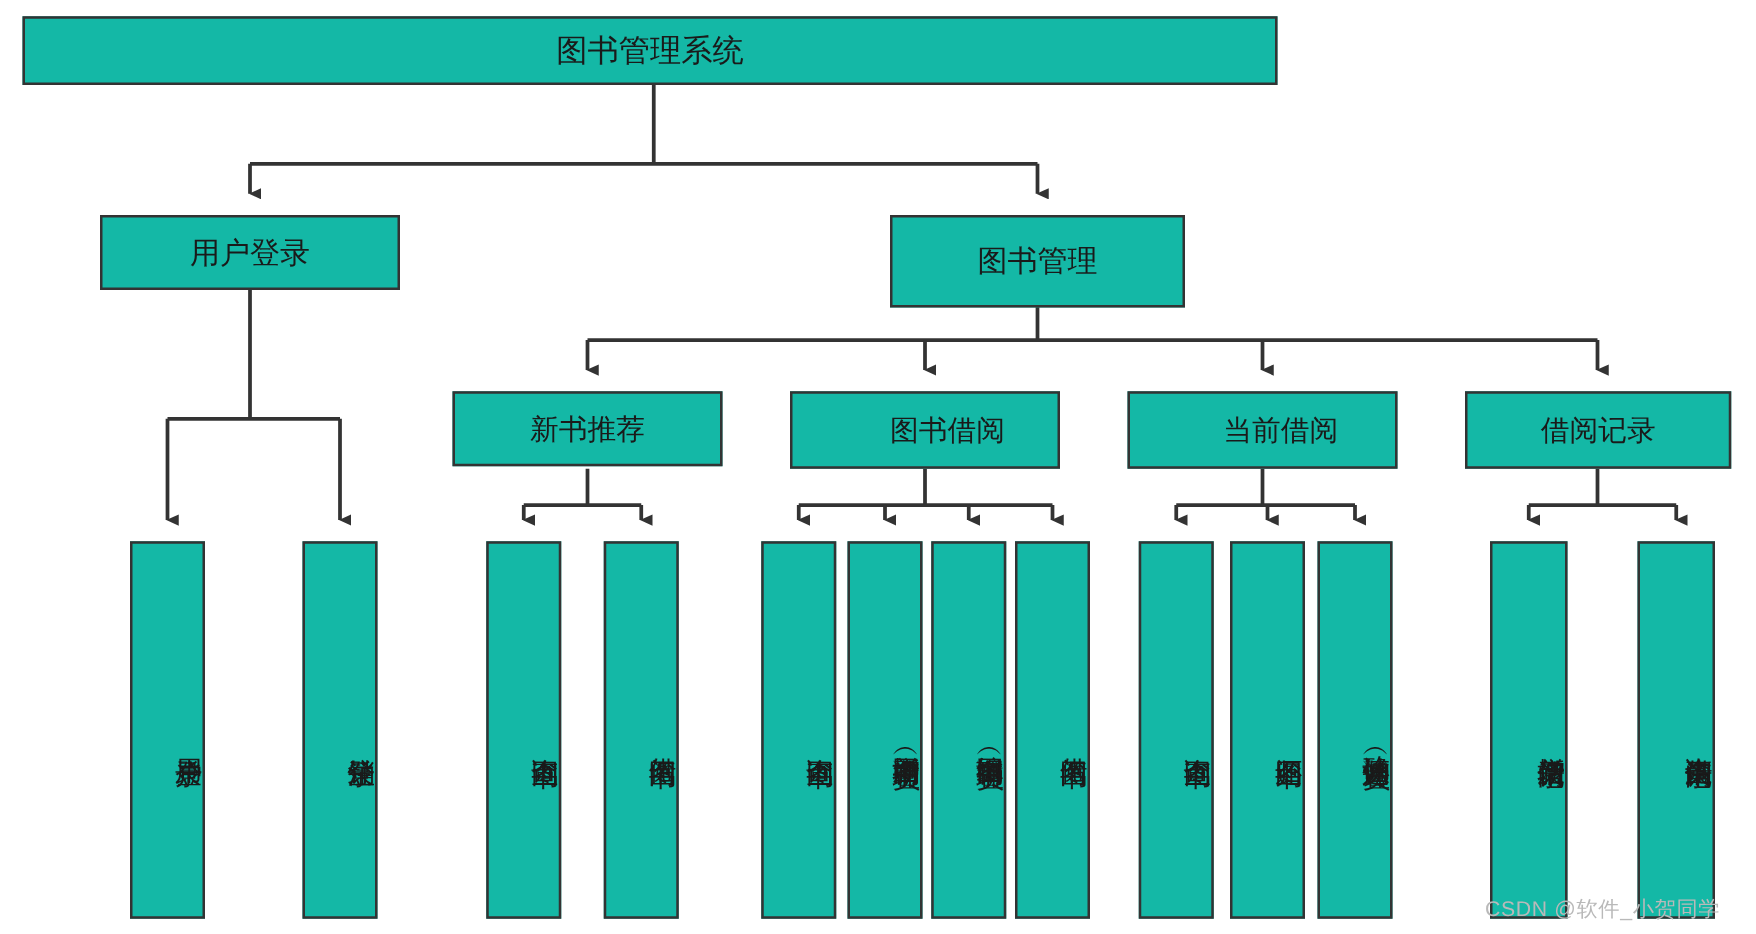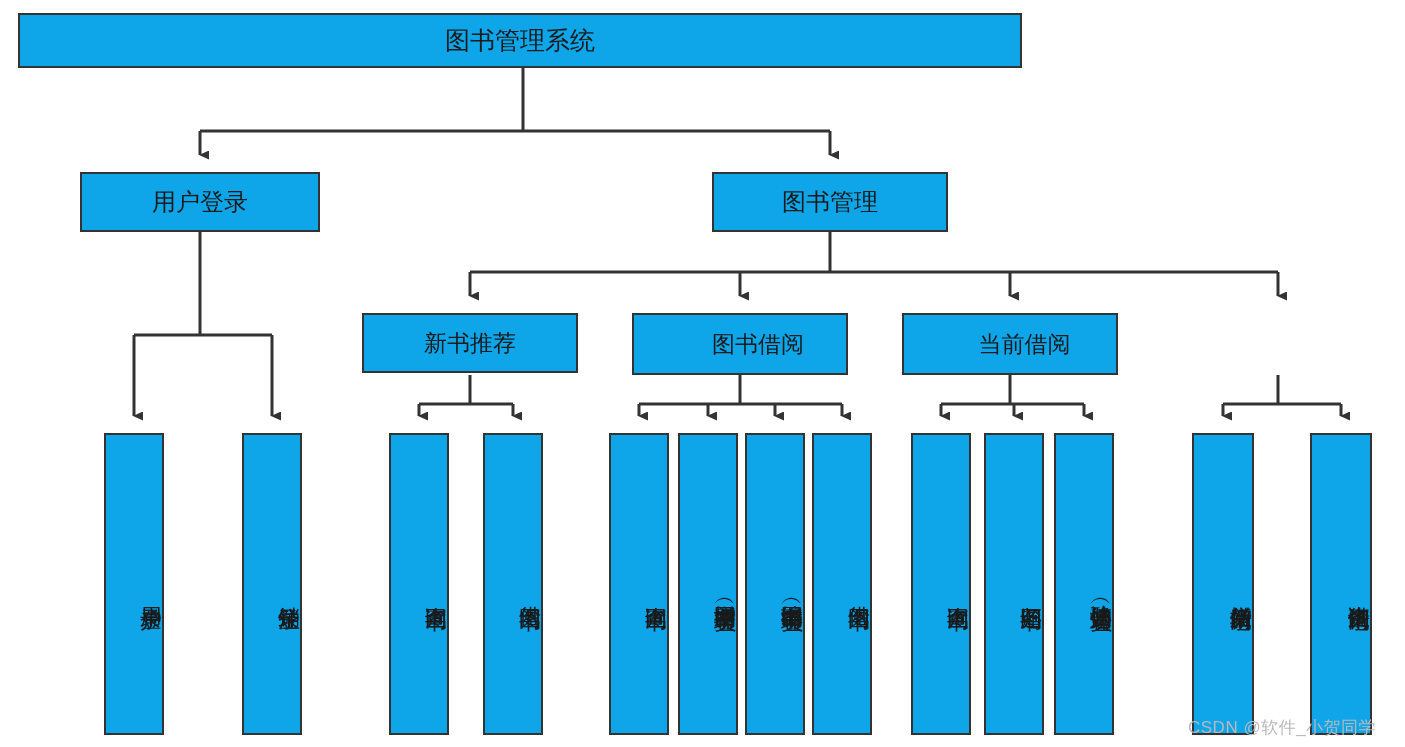--- a/index.html
+++ b/index.html
@@ -22,21 +22,21 @@
     left: 0;
     top: 0;
     width: 1405px;
     height: 747px;
     pointer-events: none;
   }
   .node {
     position: absolute;
     box-sizing: border-box;
     border: 2px solid #333333;
-    background: #0ea5e9;
+    background: #14b8a6;
     display: flex;
     align-items: center;
     justify-content: center;
     color: #1a1a1a;
     text-align: center;
   }
   .node.root {
     font-size: 25px;
   }
   .node.level1 {
@@ -121,32 +121,35 @@
     </g>
   </svg>
 
   <div class="node root" style="left:18px; top:13px; width:1004px; height:55px;">
     <span>图书管理系统</span>
   </div>
 
   <div class="node level1" style="left:80px; top:172px; width:240px; height:60px;">
     <span>用户登录</span>
   </div>
-  <div class="node level1" style="left:712px; top:172px; width:236px; height:60px;">
+  <div class="node level1" style="left:712px; top:172px; width:236px; height:74px;">
     <span>图书管理</span>
   </div>
 
   <div class="node level2" style="left:362px; top:313px; width:216px; height:60px;">
     <span>新书推荐</span>
   </div>
   <div class="node level2" style="left:632px; top:313px; width:216px; height:62px;padding-left:36px;">
     <span>图书借阅</span>
   </div>
   <div class="node level2" style="left:902px; top:313px; width:216px; height:62px;padding-left:29px;">
     <span>当前借阅</span>
+  </div>
+  <div class="node level2" style="left:1172px; top:313px; width:213px; height:62px;">
+    <span>借阅记录</span>
   </div>
 
   <div class="node leaf" style="left:104px; top:433px; width:60px; height:302px;">
     <span>用户登录</span>
   </div>
   <div class="node leaf" style="left:242px; top:433px; width:60px; height:302px;">
     <span>注销登录</span>
   </div>
 
   <div class="node leaf" style="left:389px; top:433px; width:60px; height:302px;">

